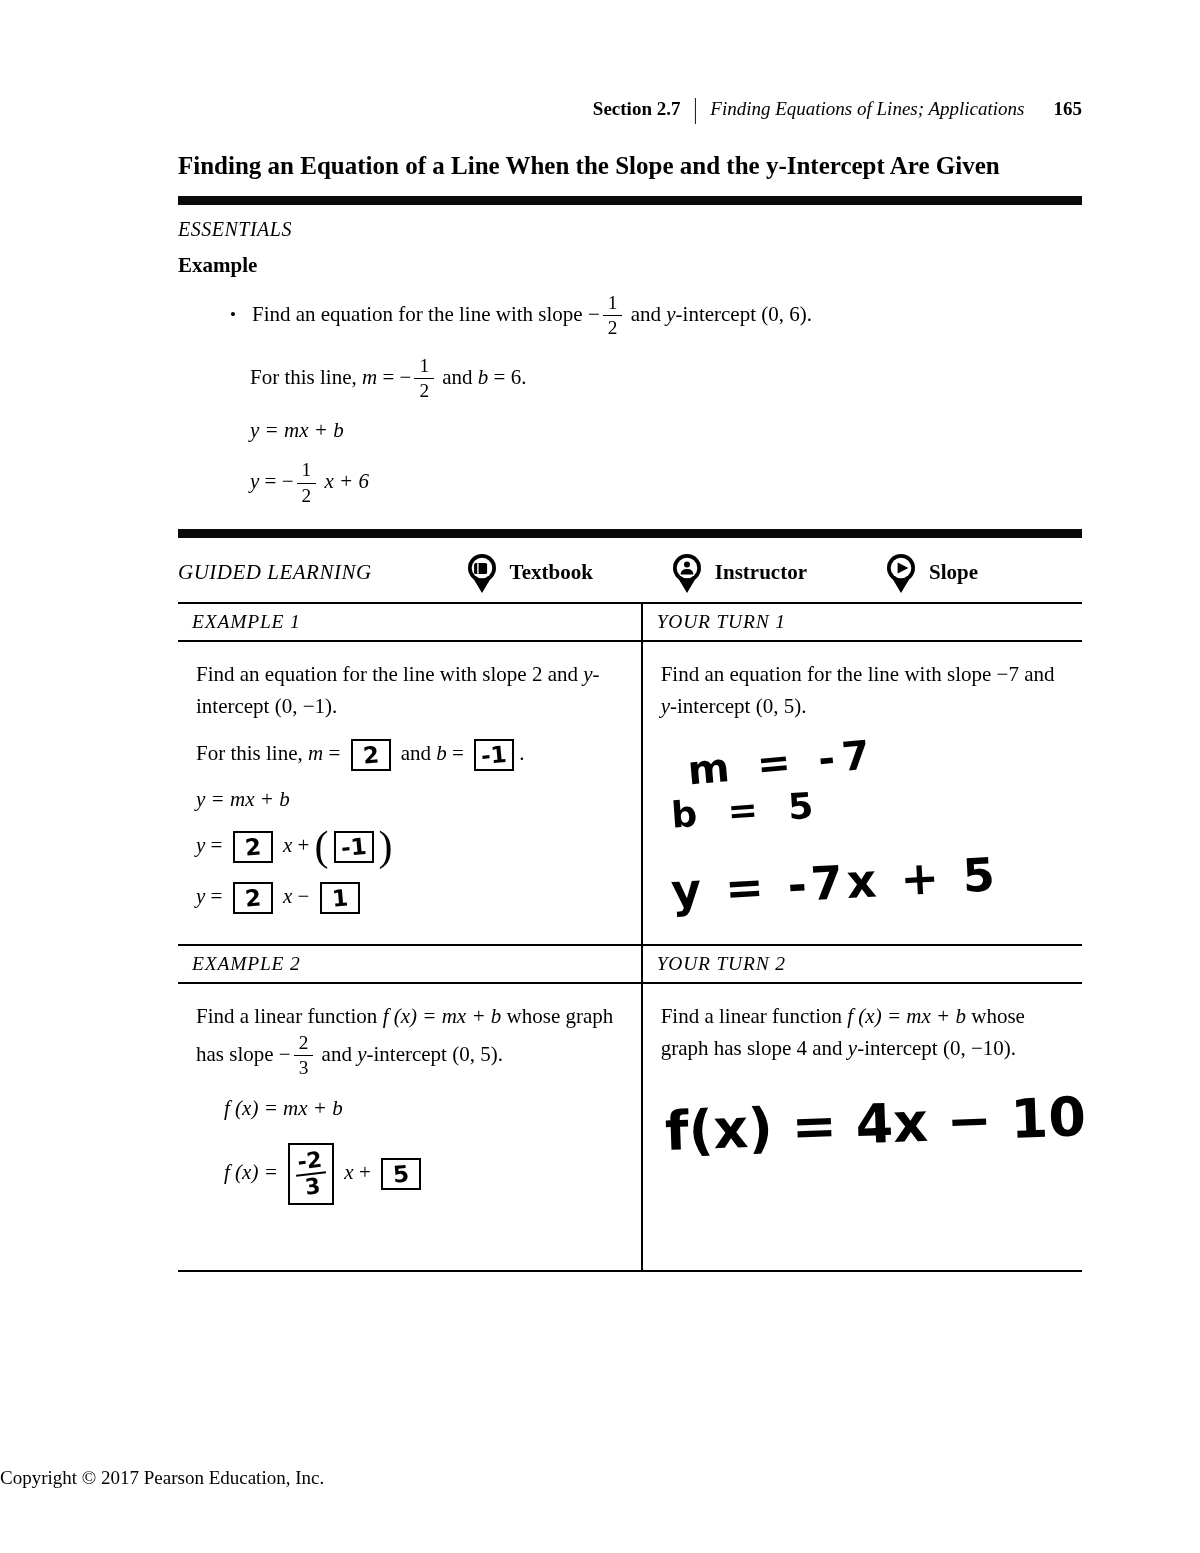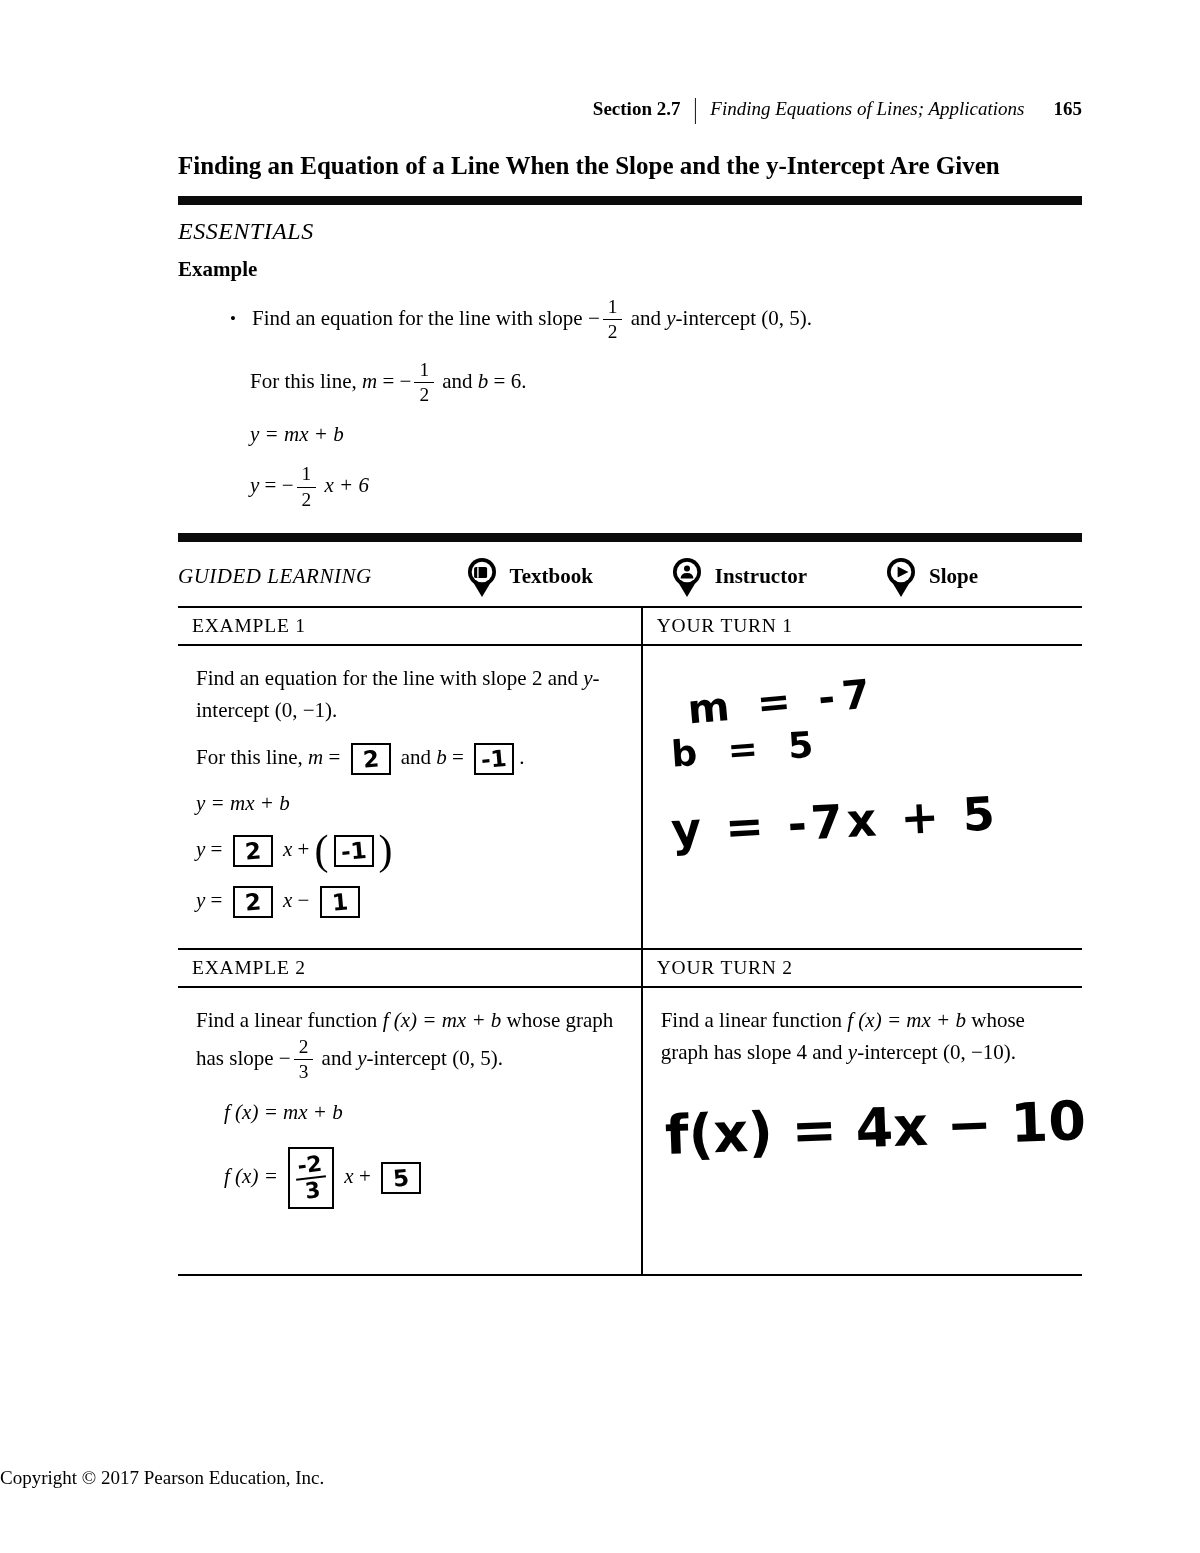--- a/index.html
+++ b/index.html
@@ -9,21 +9,21 @@
   .running-head{display:flex;justify-content:flex-end;align-items:baseline;gap:13px;font-size:19px;}
   .rh-section{font-weight:700;}
   .rh-divider{display:inline-block;transform:scaleY(1.5);font-weight:300;}
   .rh-title{font-style:italic;}
   .rh-page{font-weight:700;margin-left:16px;}
 
   .doc-title{font-size:25px;font-weight:700;line-height:1.42;margin:28px 0 0;max-width:900px;}
   .thick-rule{height:9px;background:#0b0b0b;margin-top:12px;}
 
   .essentials{margin-top:13px;}
-  .essentials-heading{font-style:italic;font-size:24px;letter-spacing:.5px;}
+  .essentials-heading{font-style:italic;font-size:20px;letter-spacing:.5px;}
   .example-heading{font-weight:700;font-size:21px;margin-top:12px;}
   .bullet-row{display:flex;gap:16px;margin-top:14px;padding-left:52px;font-size:21px;align-items:center;}
   .bullet-dot{font-size:17px;}
   .workline{font-size:21px;margin:16px 0 0;}
   .indent1{padding-left:72px;}
   .mi{font-style:italic;}
   .var{font-style:italic;}
 
   .frac{display:inline-flex;flex-direction:column;align-items:center;vertical-align:middle;line-height:1.15;font-size:.92em;margin:0 3px;}
   .frac .num{border-bottom:1.5px solid #000;padding:0 5px 1px;}
@@ -32,21 +32,21 @@
   .guided{margin-top:4px;}
   .guided-head{display:flex;align-items:center;padding:10px 0 8px;}
   .guided-heading{font-style:italic;font-size:21px;letter-spacing:.5px;white-space:nowrap;}
   .resources{display:flex;gap:76px;margin-left:92px;align-items:center;}
   .resource{display:flex;align-items:center;gap:10px;cursor:pointer;}
   .resource-label{font-weight:700;font-size:21px;}
   .pin svg{display:block;}
 
   .gl-table{display:grid;grid-template-columns:51.4% 48.6%;border-bottom:2px solid #000;}
   .cell.left{border-right:2px solid #000;}
-  .cell.head{border-top:2px solid #000;border-bottom:2px solid #000;font-size:19.5px;letter-spacing:.8px;padding:7px 14px;}
+  .cell.head{border-top:2px solid #000;border-bottom:2px solid #000;font-size:19.5px;letter-spacing:.8px;padding:7px 14px;font-style:italic;}
   .cell.body{padding:16px 18px 18px;}
   .body-r1{min-height:268px;}
   .body-r2{min-height:252px;}
   .prompt{font-size:21px;line-height:1.55;margin:0;}
 
   .ansbox{display:inline-flex;align-items:center;justify-content:center;border:2px solid #000;min-width:40px;height:32px;vertical-align:middle;margin:0 5px;padding:0 3px;box-sizing:border-box;}
   .ansbox.tall{height:62px;min-width:46px;}
   .bigparen{font-size:42px;font-weight:400;vertical-align:middle;line-height:.9;}
 
   .hand{font-family:"DejaVu Sans",sans-serif;font-weight:700;color:#000;}
@@ -84,21 +84,21 @@
     <div class="bullet-row">
       <span class="bullet-dot">•</span>
       <span>
         <span>Find an equation for the line with slope</span>
         <span>−</span><span class="frac">
             <span class="num">1</span>
             <span class="den">2</span>
           </span>
         <span>and</span>
         <i class="var">y</i><span>-intercept</span>
-        <span>(0, 5).</span>
+        <span>(0, 6).</span>
       </span>
     </div>
 
     <div class="workline indent1">
       <span>For this line,</span>
       <i class="var">m</i>
       <span>= −</span><span class="frac">
           <span class="num">1</span>
           <span class="den">2</span>
         </span>
@@ -208,20 +208,24 @@
             </span>
           <i class="var">x</i>
           <span>−</span>
           <span class="ansbox">
               <span class="hand hand-small">1</span>
             </span>
         </p>
       </div>
 
       <div class="cell body right body-r1">
+        <p class="prompt">
+          <span>Find an equation for the line with slope −7 and</span>
+          <i class="var">y</i><span>-intercept (0, 5).</span>
+        </p>
         <div class="hand-block">
           <div class="hand hw1">m = -7</div>
           <div class="hand hw2">b = 5</div>
           <div class="hand hw3">y = -7x + 5</div>
         </div>
       </div>
 
       <div class="cell head left">EXAMPLE 2</div>
       <div class="cell head right">YOUR TURN 2</div>
 

